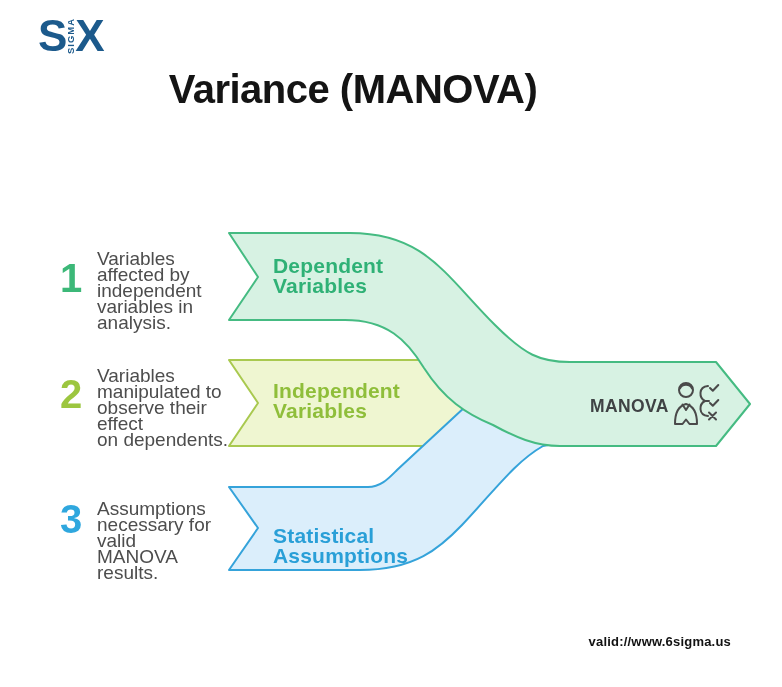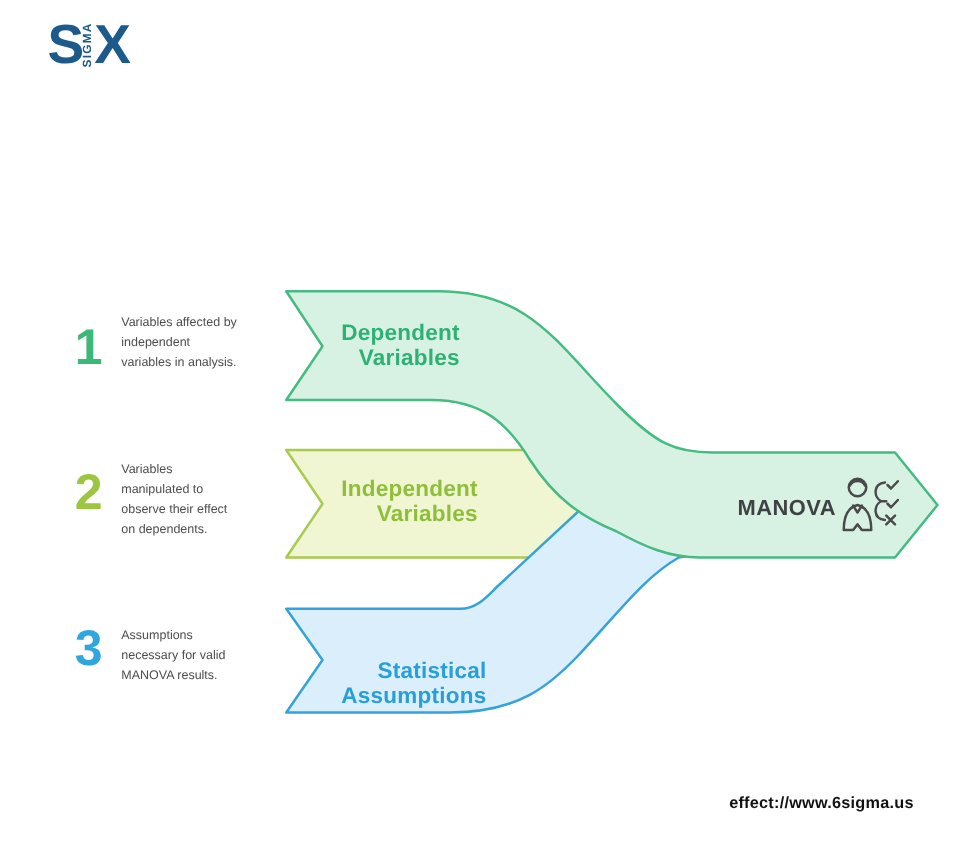--- a/index.html
+++ b/index.html
@@ -23,27 +23,27 @@
   .title{left:56px;top:64px;width:594px;text-align:center;
     font-size:40px;font-weight:bold;color:#141414;line-height:50px;letter-spacing:-0.5px;}
 
   
   .step-num{width:34px;text-align:center;font-size:40px;font-weight:bold;line-height:1.1;}
   .num-1{left:54px;top:256px;}
   .num-2{left:54px;top:372px;}
   .num-3{left:54px;top:497px;}
 
   
-  .step-desc{width:140px;font-size:10px;line-height:16px;color:#4d4d4d;white-space:pre-line;}
+  .step-desc{width:140px;font-size:19px;line-height:16px;color:#4d4d4d;white-space:pre-line;}
   .desc-1{left:97px;top:251px;}
   .desc-2{left:97px;top:368px;}
   .desc-3{left:97px;top:501px;}
 
   
-  .banner-label{font-size:18px;font-weight:bold;line-height:20px;white-space:pre-line;letter-spacing:0.2px;text-align:right;}
+  .banner-label{font-size:21px;font-weight:bold;line-height:20px;white-space:pre-line;letter-spacing:0.2px;}
   .label-1{left:273px;top:256px;}
   .label-2{left:273px;top:381px;}
   .label-3{left:273px;top:506px;}
 
   
   .manova-label{left:590px;top:396px;font-size:17.5px;font-weight:bold;line-height:20px;letter-spacing:0.4px;text-align:right;}
   .person-icon{left:672px;top:381px;}
 
   
   .footer-url{right:51px;top:634px;font-size:13px;font-weight:bold;color:#111111;letter-spacing:0.2px;}
@@ -53,20 +53,21 @@
 </head>
 <body>
 
 <div class="abs logo">
   <span class="logo-big">S</span>
   <span class="logo-sigma">SIGMA</span>
   <span class="logo-big">X</span>
 </div>
 
 <div class="abs title">
+  <div>Variance (MANOVA)</div>
 </div>
 
 <svg class="abs flow" width="782" height="687" viewBox="0 0 782 687">
 
   <path stroke-width="2" stroke-linejoin="round" d="M 229 360 H 455 L 502 403 L 455 446 H 229 L 258 403 Z" fill="#eff6d1" stroke="#a9c94f"></path>
 
   <path stroke-width="2" stroke-linejoin="round" d="M 229 487 H 368 C 381 487 389 478 397 470 L 466 406 C 470 402 475 400 480 398
            L 540 380 L 575 440 L 543 446
            C 515 462 495 490 462 525 C 440 548 415 570 360 570 H 229 L 258 528 Z" fill="#dbeefb" stroke="#35a3da"></path>
 
@@ -103,13 +104,13 @@
   <circle cx="14" cy="9" r="7"></circle>
   <path d="M 8 7.5 C 10 2.5 18 2.5 20 7.5"></path>
   <path d="M 3 43 C 3 32 6 25 14 23 C 22 25 25 32 25 43 L 17.5 43 L 14 38.5 L 10.5 43 Z"></path>
   <path d="M 10.5 23.5 L 14 29 L 17.5 23.5"></path>
   <path d="M 36 5 C 26 6 27 17 33 20 C 27 23 26 34 36 35 M 33 20 L 37 20"></path>
   <path d="M 38 7 l 2.8 2.8 l 5.5 -5.8"></path>
   <path d="M 38 22 l 2.8 2.8 l 5.5 -5.8"></path>
   <path d="M 37 31.5 l 7 7 M 44 31.5 l -7 7"></path>
 </svg>
 
-<div class="abs footer-url">effect://www.6sigma.us</div>
+<div class="abs footer-url">valid://www.6sigma.us</div>
 
 </body></html>

